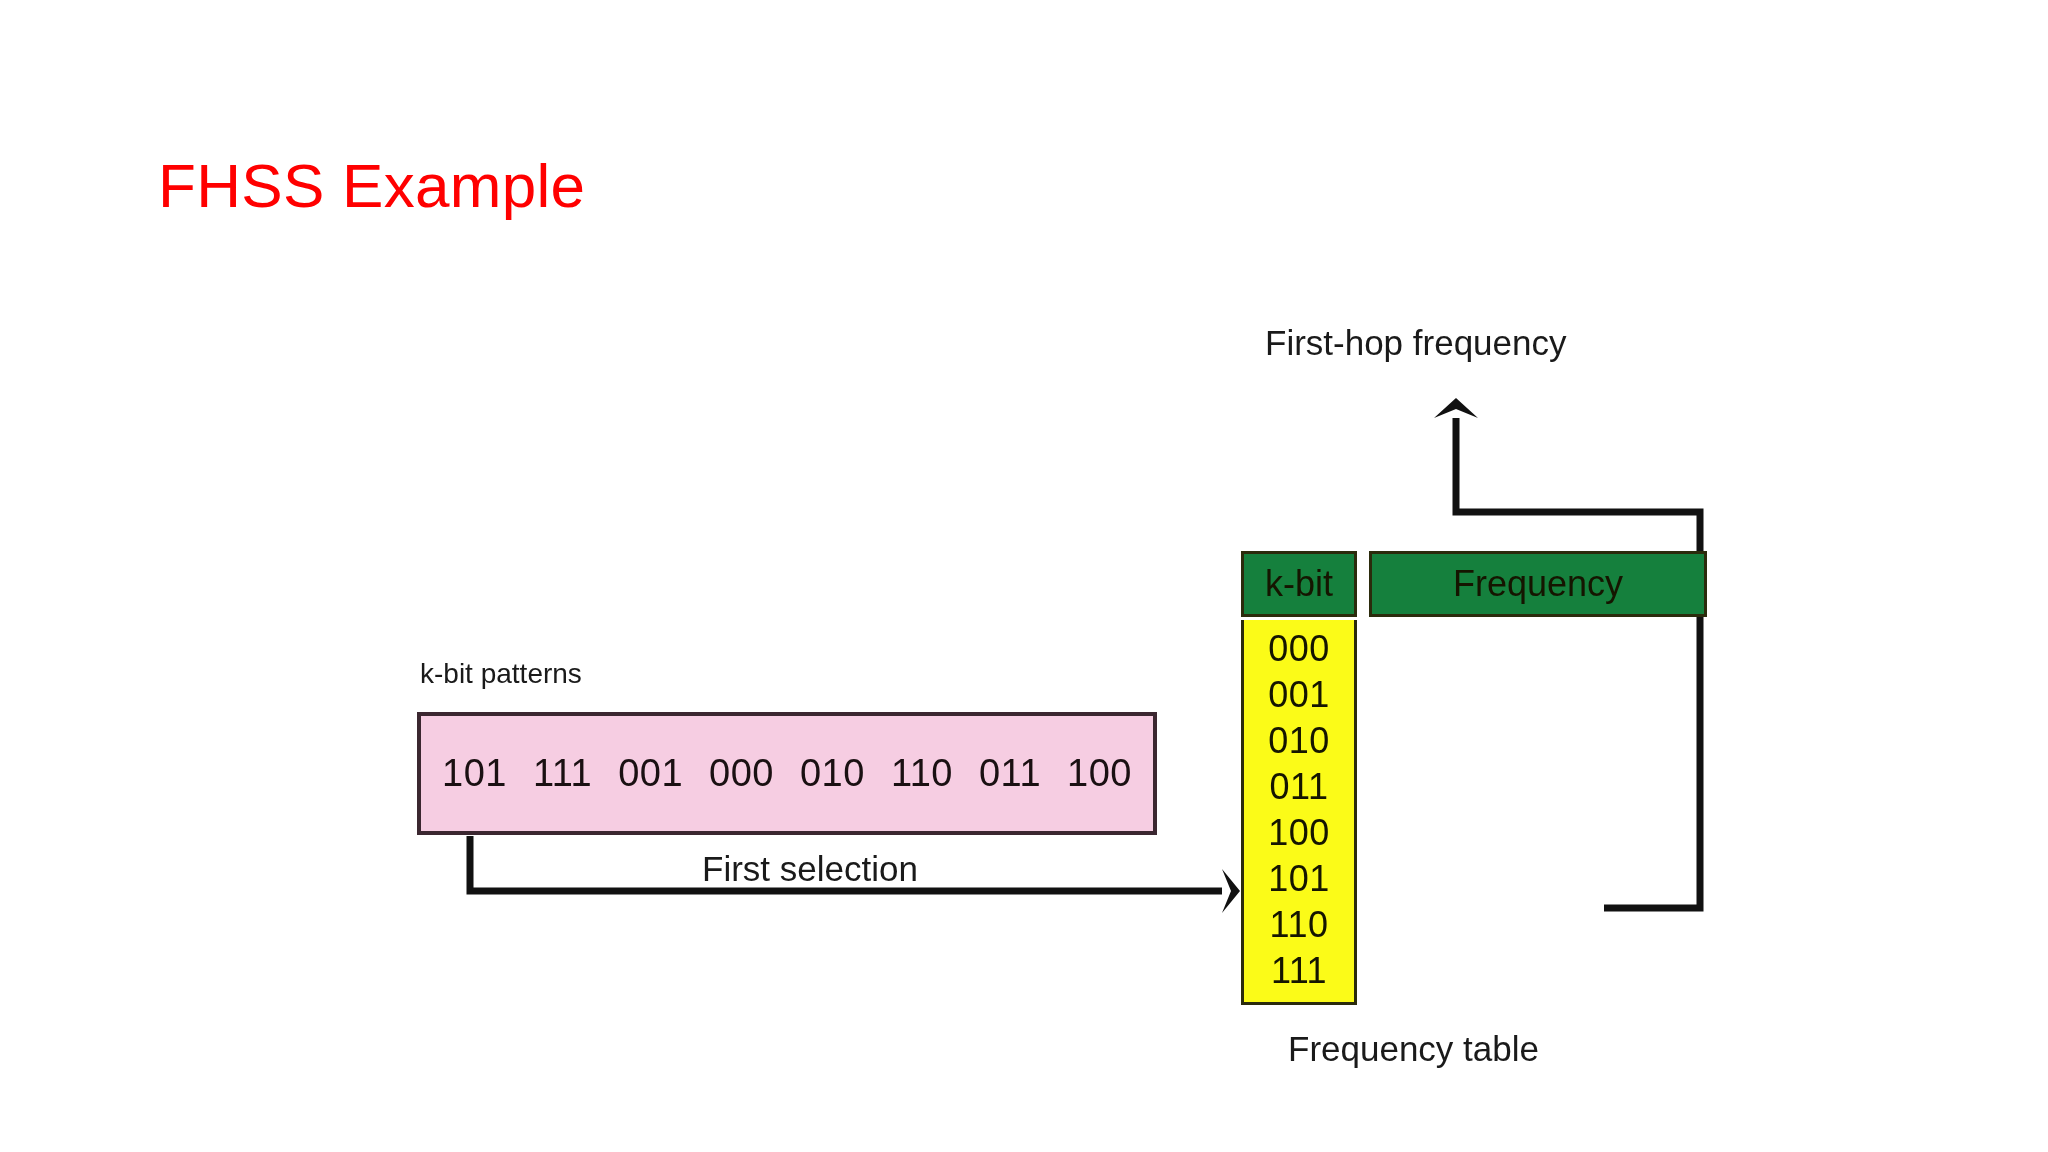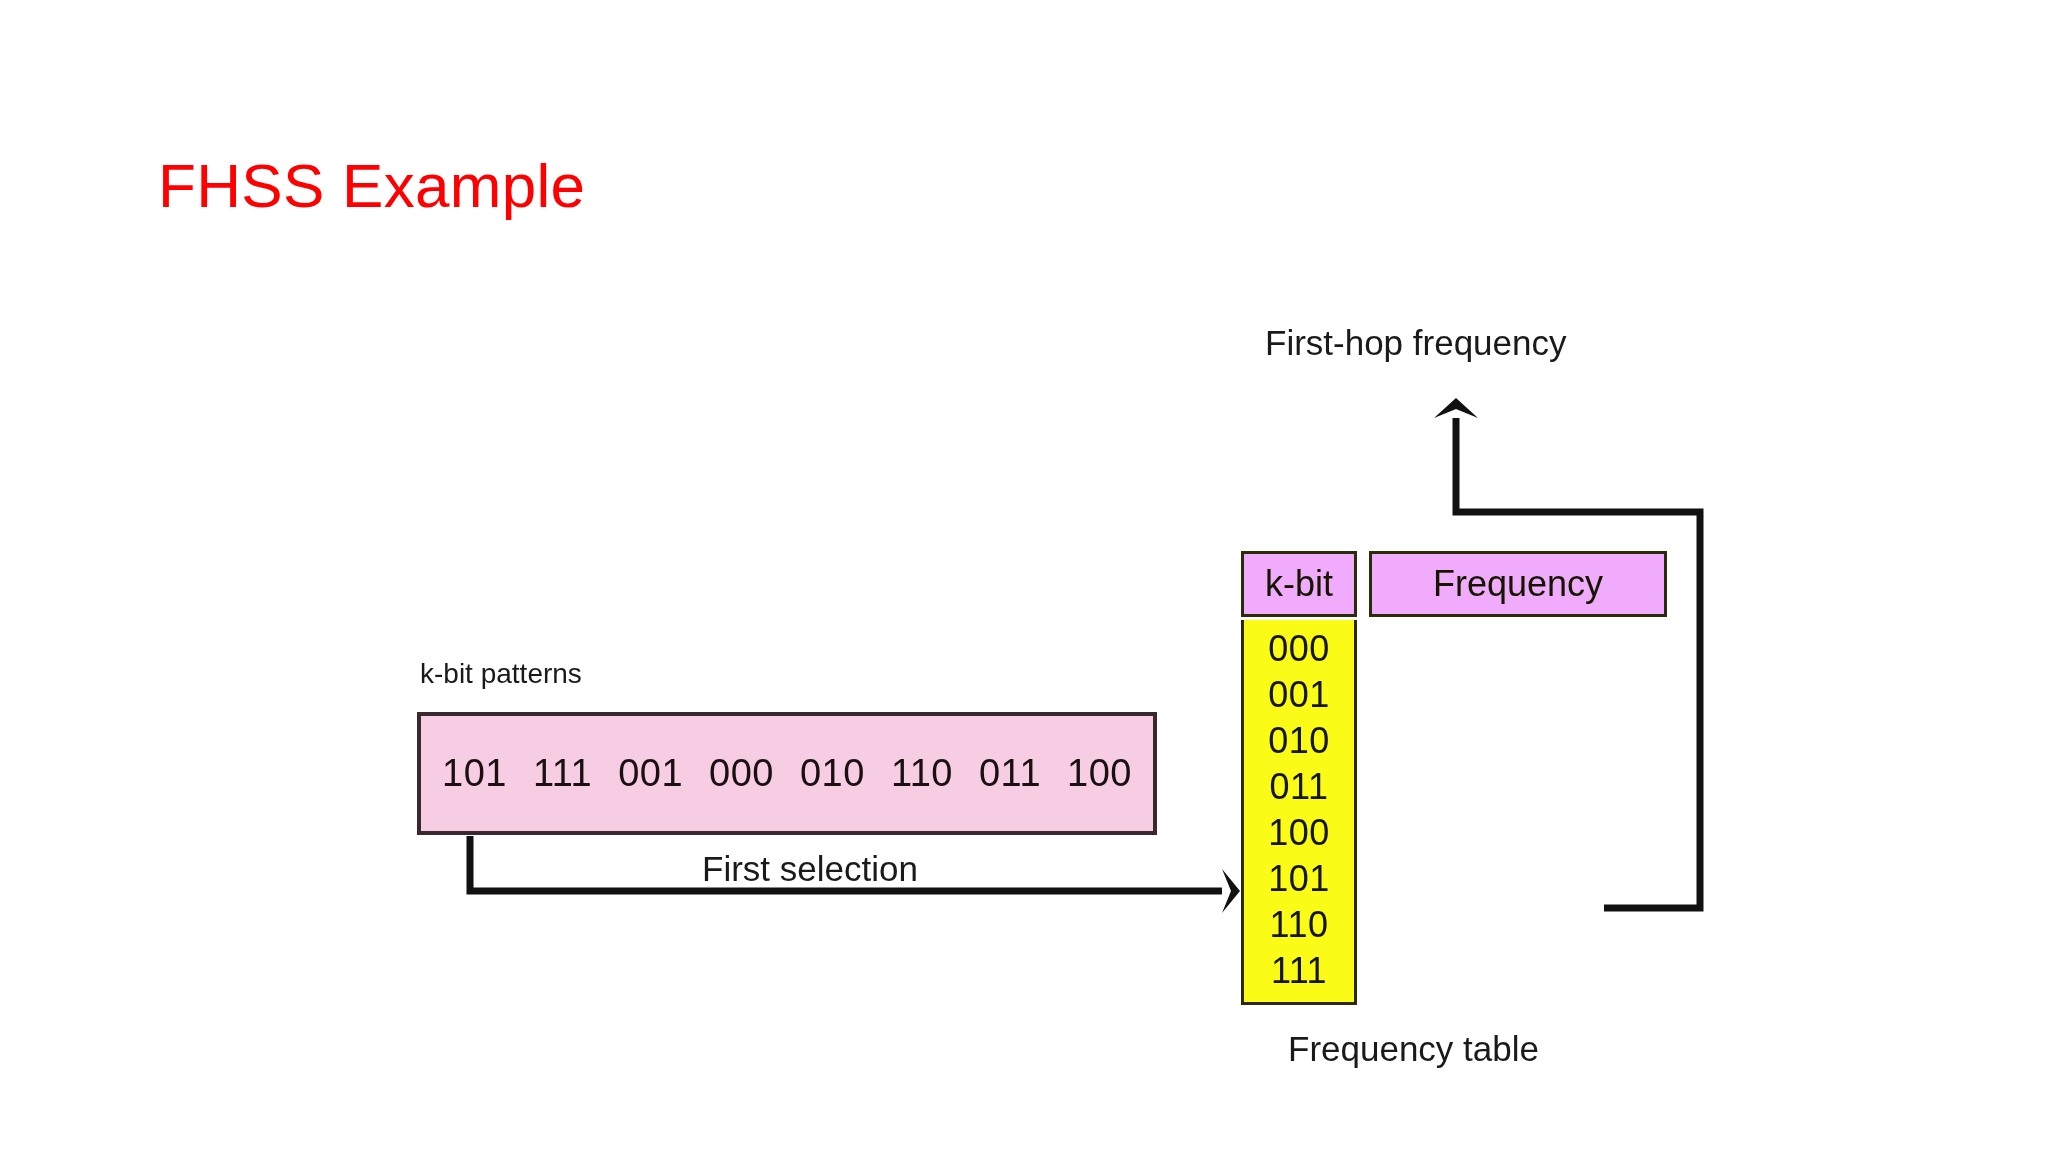--- a/index.html
+++ b/index.html
@@ -117,24 +117,24 @@
     position: absolute;
     top: 0;
     box-sizing: border-box;
   }
   #col-kbit {
     left: 0;
     width: 116px;
   }
   #col-freq {
     left: 128px;
-    width: 298px;
+    width: 338px;
   }
   .col-head {
-    background: #f0abfc;
+    background: #15803d;
     border: 3px solid #2b2b0c;
     box-sizing: border-box;
     height: 66px;
     display: flex;
     align-items: center;
     justify-content: center;
     font-size: 36px;
     color: #151500;
     font-family: "Liberation Sans", sans-serif;
   }

